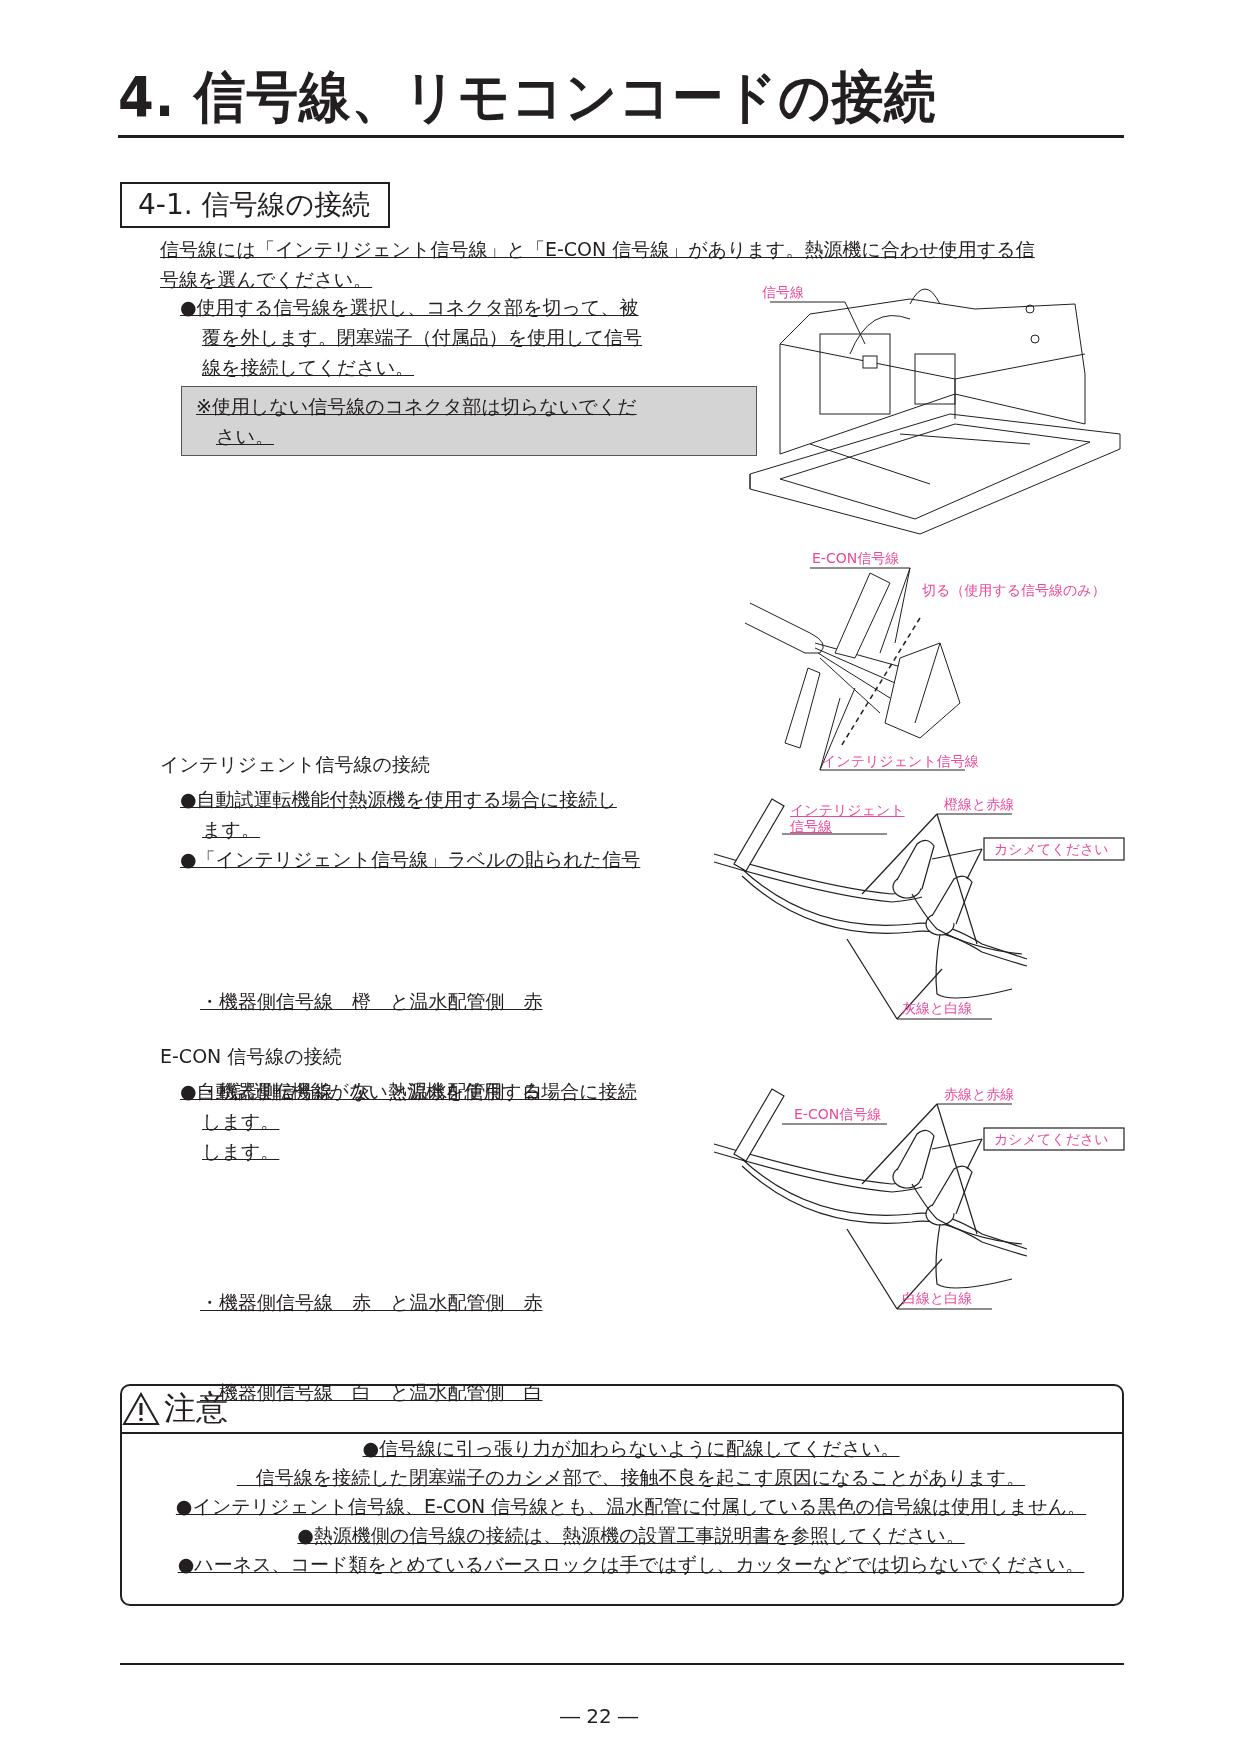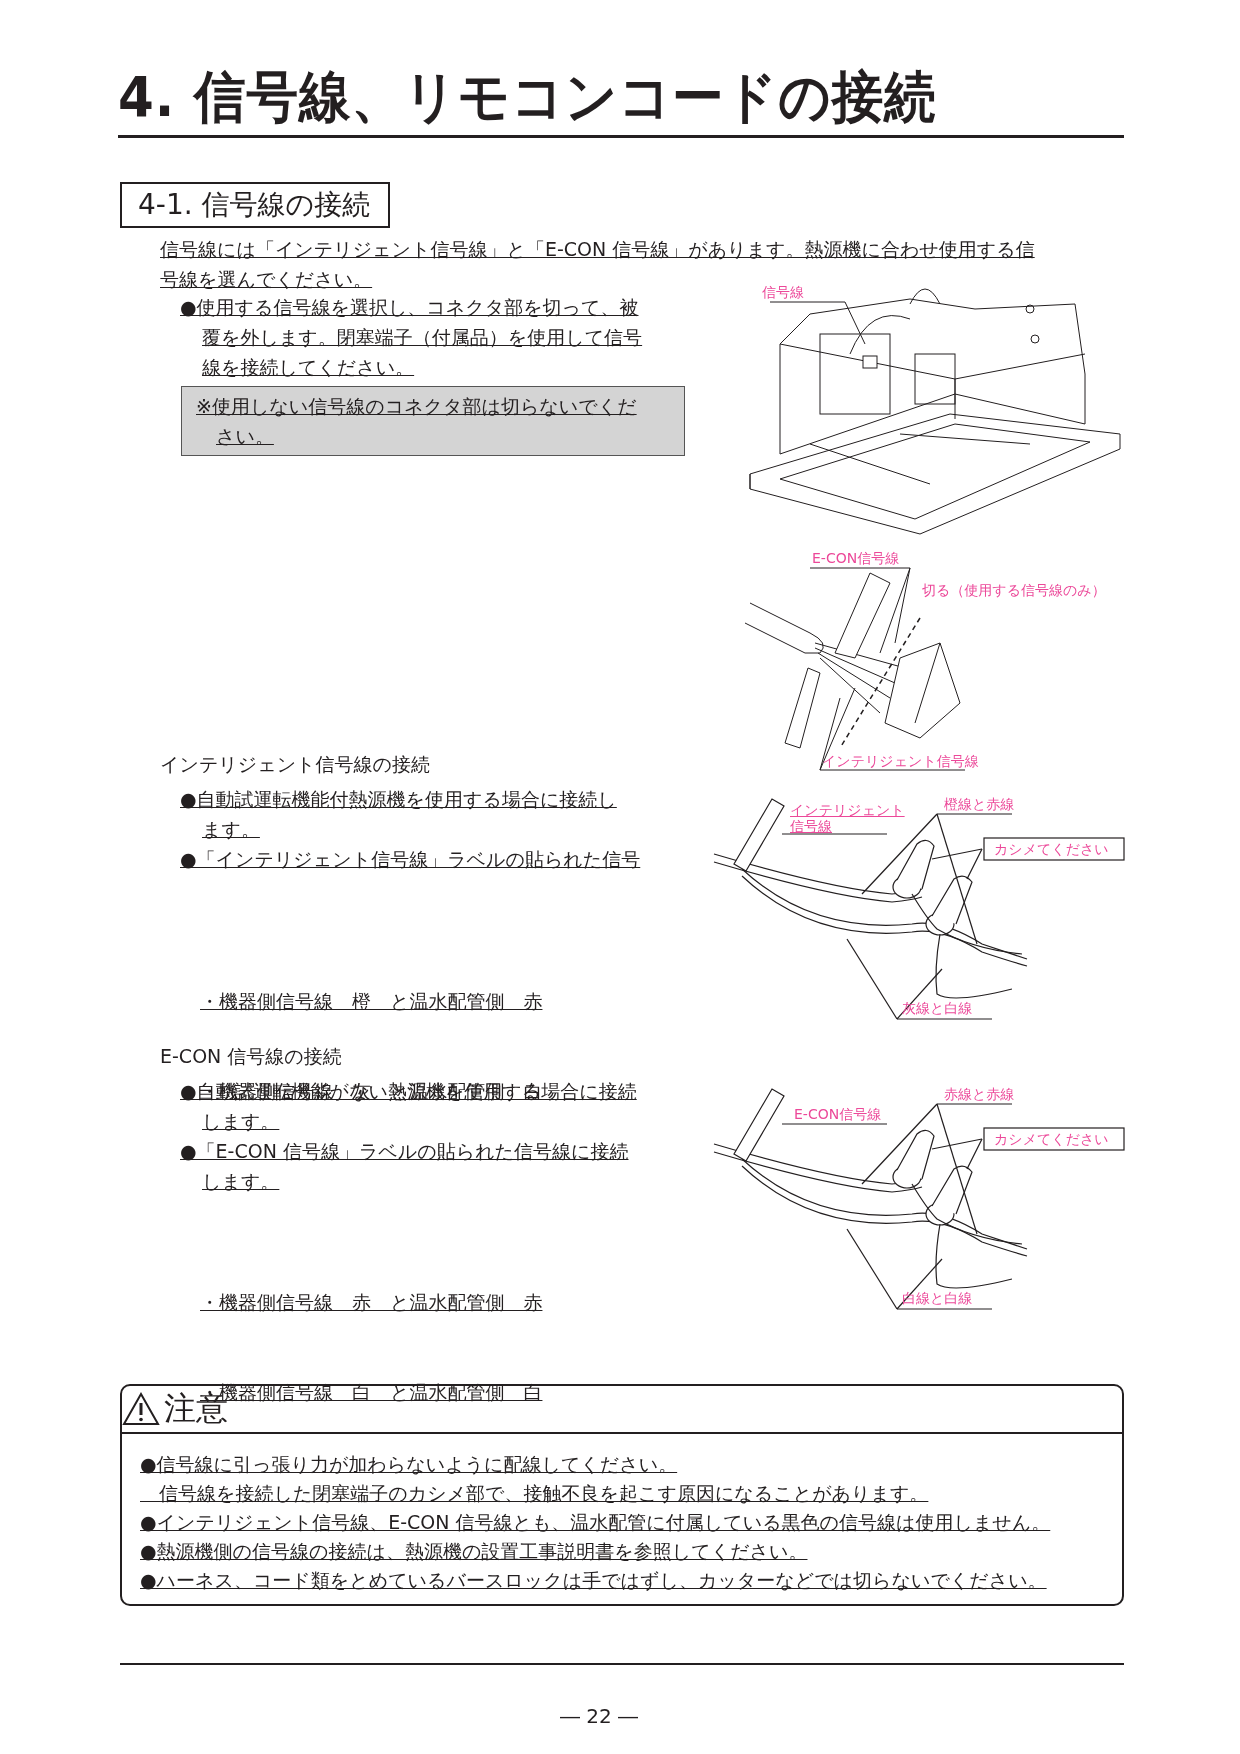--- a/index.html
+++ b/index.html
@@ -16,36 +16,36 @@
   .section-box {
     left: 120px; top: 182px; height: 42px; padding: 0 18px 0 16px;
     border: 2px solid #231f20; font-size: 28px; line-height: 42px; white-space: nowrap;
   }
   .body-text { font-size: 19px; line-height: 30px; white-space: nowrap; }
   .intro { left: 160px; top: 234px; }
   .bullet-block { left: 180px; top: 292px; }
   .bullet-line { display: block; text-decoration: underline; }
   .indent { padding-left: 22px; }
   .note-box {
-    left: 181px; top: 386px; width: 504px; height: 70px; background: #d4d4d4;
+    left: 181px; top: 386px; width: 576px; height: 70px; background: #d4d4d4;
     border: 1.5px solid #555; box-sizing: border-box; padding: 4px 0 0 14px;
     font-size: 19px; line-height: 30px; white-space: nowrap;
   }
   .subheading { font-size: 19px; font-weight: normal; white-space: nowrap; }
   .pairs { font-size: 19px; line-height: 30px; white-space: pre; }
   .fig-label { font-size: 14px; white-space: nowrap; color: #ec4899; }
   .caution-box {
     left: 120px; top: 1384px; width: 1004px; height: 222px; box-sizing: border-box;
     border: 2px solid #231f20; border-radius: 10px;
   }
   .caution-head {
     height: 46px; border-bottom: 2px solid #231f20; display: flex; align-items: center; 
     font-size: 32px;
   }
-  .caution-body { padding: 16px 0 0 18px; font-size: 19px; line-height: 29px; white-space: nowrap; }
+  .caution-body { padding: 0 0 0 18px; font-size: 19px; line-height: 29px; white-space: nowrap; text-align: center; }
   .footer-rule { left: 120px; top: 1663px; width: 1004px; height: 1.5px; background: #231f20; }
   .page-num { left: 0; width: 1198px; top: 1704px; text-align: center; font-size: 20px; }
 </style>
 </head>
 <body>
 
 <div class="abs page-title">4. 信号線、リモコンコードの接続</div>
 <div class="abs title-rule"></div>
 
 <div class="abs section-box">4-1. 信号線の接続</div>
@@ -166,21 +166,20 @@
   </div>
   <div class="abs fig-label" style="left:232px; top:2px;">橙線と赤線</div>
   <div class="abs fig-label" style="left:282px; top:47px;">カシメてください</div>
   <div class="abs fig-label" style="left:190px; top:206px;">灰線と白線</div>
 </div>
 
 <div class="abs subheading" style="left:160px; top:1044px;">E-CON 信号線の接続</div>
 <div class="abs body-text" style="left:180px; top:1076px;">
   <span class="bullet-line">●自動試運転機能がない熱源機を使用する場合に接続</span>
   <span class="bullet-line indent">します。</span>
-  <span class="bullet-line">●「E-CON 信号線」ラベルの貼られた信号線に接続</span>
   <span class="bullet-line indent">します。</span>
 </div>
 <div class="abs pairs" style="left:200px; top:1227px;">
   <span class="bullet-line">・機器側信号線　赤　と温水配管側　赤</span>
   <span class="bullet-line">・機器側信号線　白　と温水配管側　白</span>
 </div>
 
 <div class="abs" style="left:712px; top:1084px; width:420px; height:230px;">
   <svg width="420" height="230" viewBox="0 0 420 230" fill="none" stroke="#231f20" stroke-width="1.2">
     <path d="M2 60 Q120 95 180 100 Q200 98 210 95"></path>

